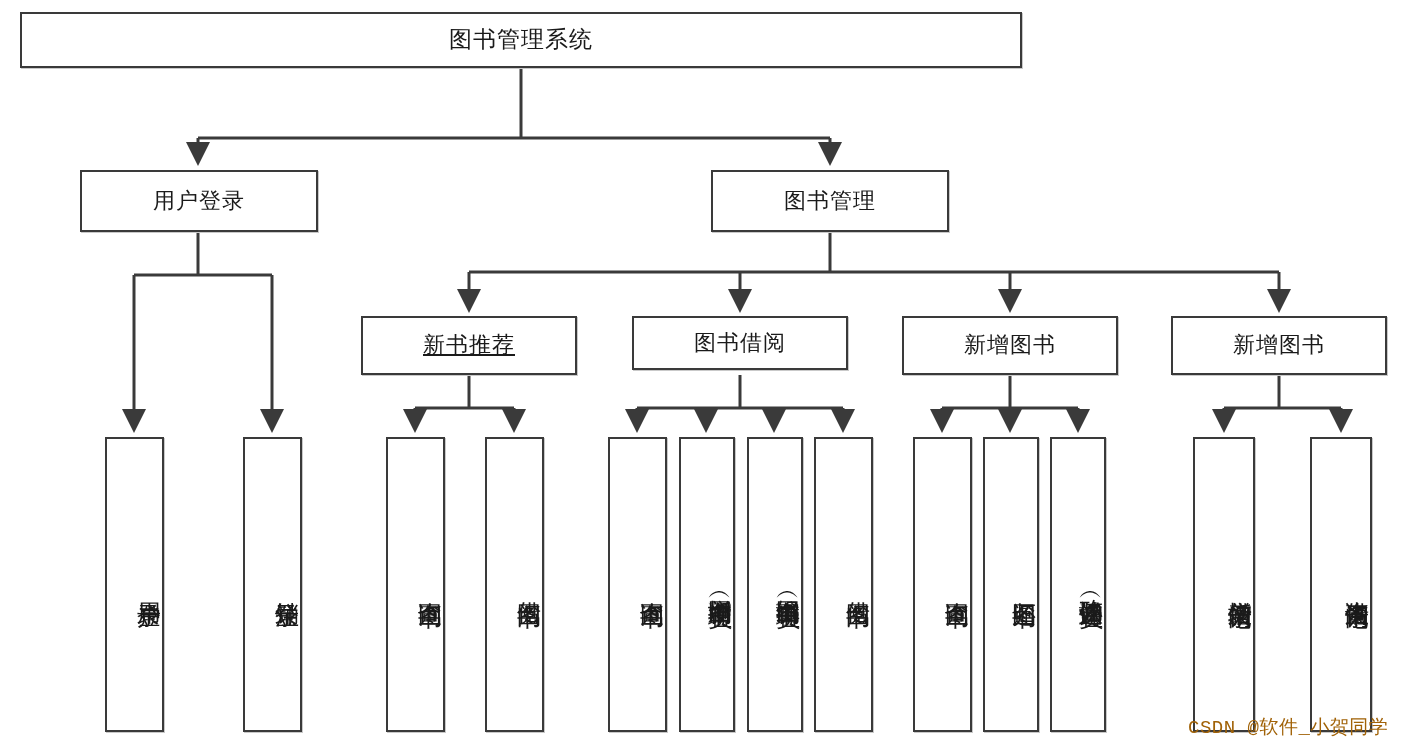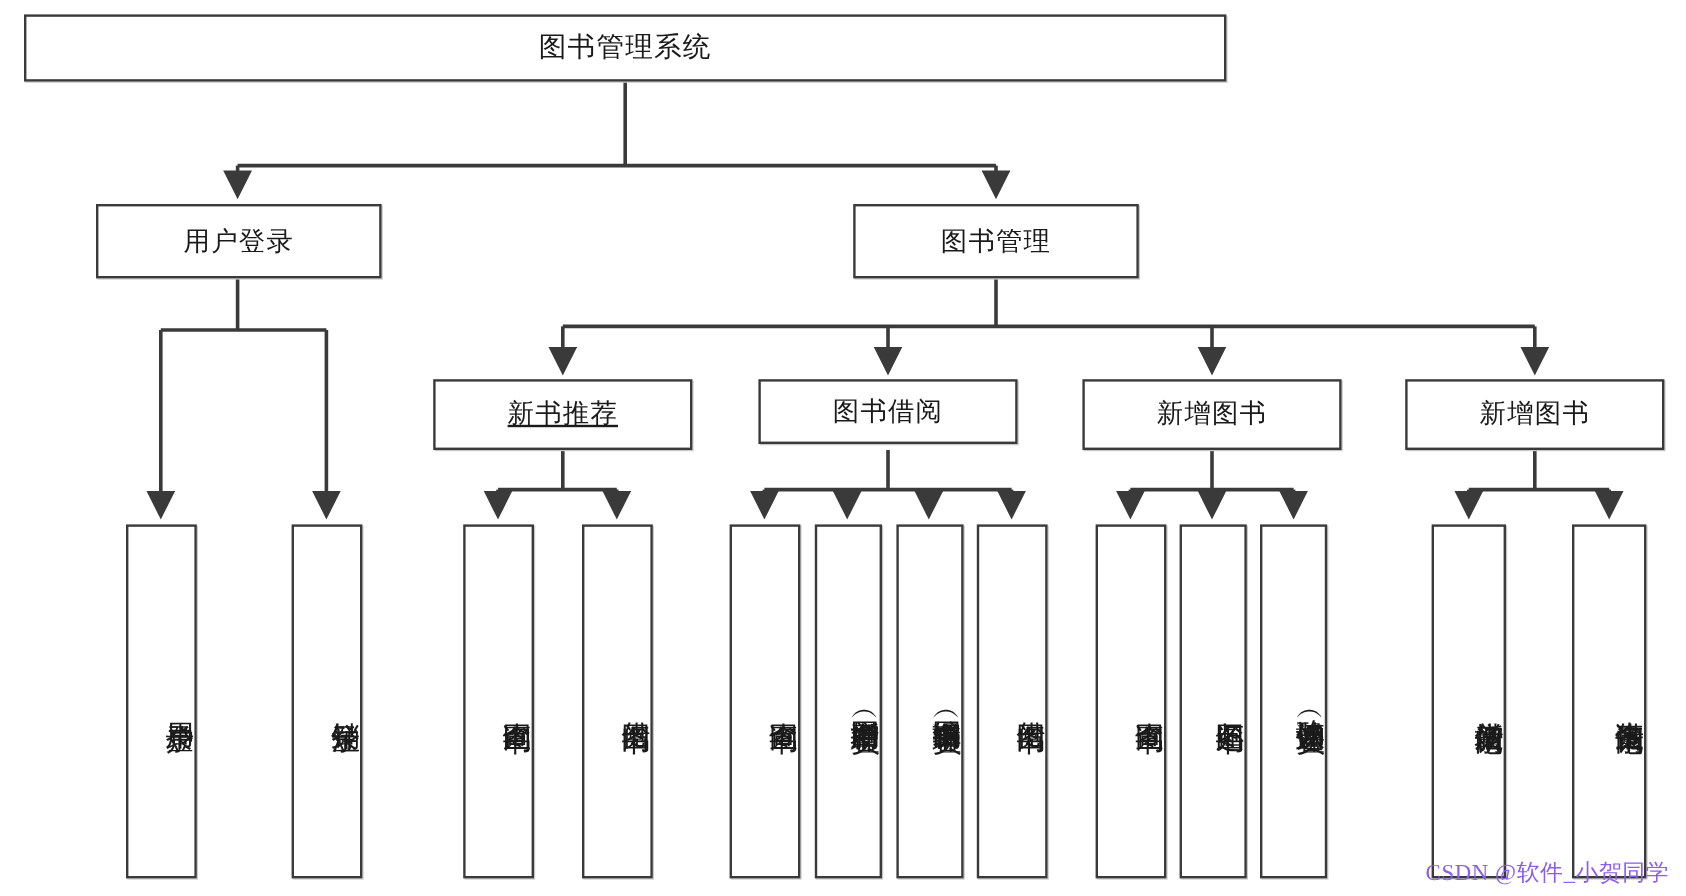--- a/index.html
+++ b/index.html
@@ -59,24 +59,24 @@
   .node.v .vtext {
     writing-mode: vertical-rl;
     text-orientation: upright;
     white-space: nowrap;
   }
   .watermark {
     position: absolute;
     left: 1188px;
     top: 714px;
     font-size: 19px;
-    color: #8b5cf6;
+    color: #a16207;
     letter-spacing: 0.5px;
     white-space: nowrap;
-    font-family: Liberation Serif, serif;
+    font-family: Liberation Mono, monospace;
   }
 </style>
 </head>
 <body>
 
 <div id="canvas">
 
   <svg class="svg-layer" viewBox="0 0 1405 747" width="1405" height="747">
     <defs>
       <marker id="arrow" viewBox="0 0 12 12" refX="10" refY="6" markerWidth="8" markerHeight="8" orient="auto-start-reverse">

